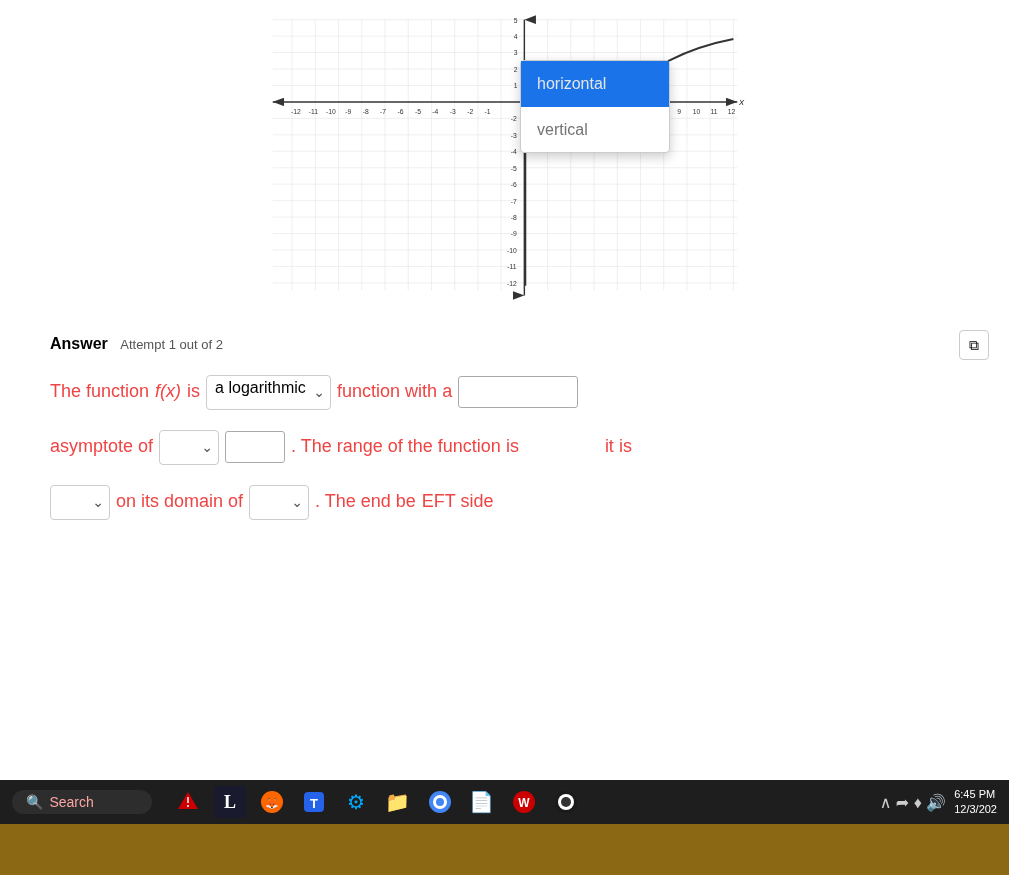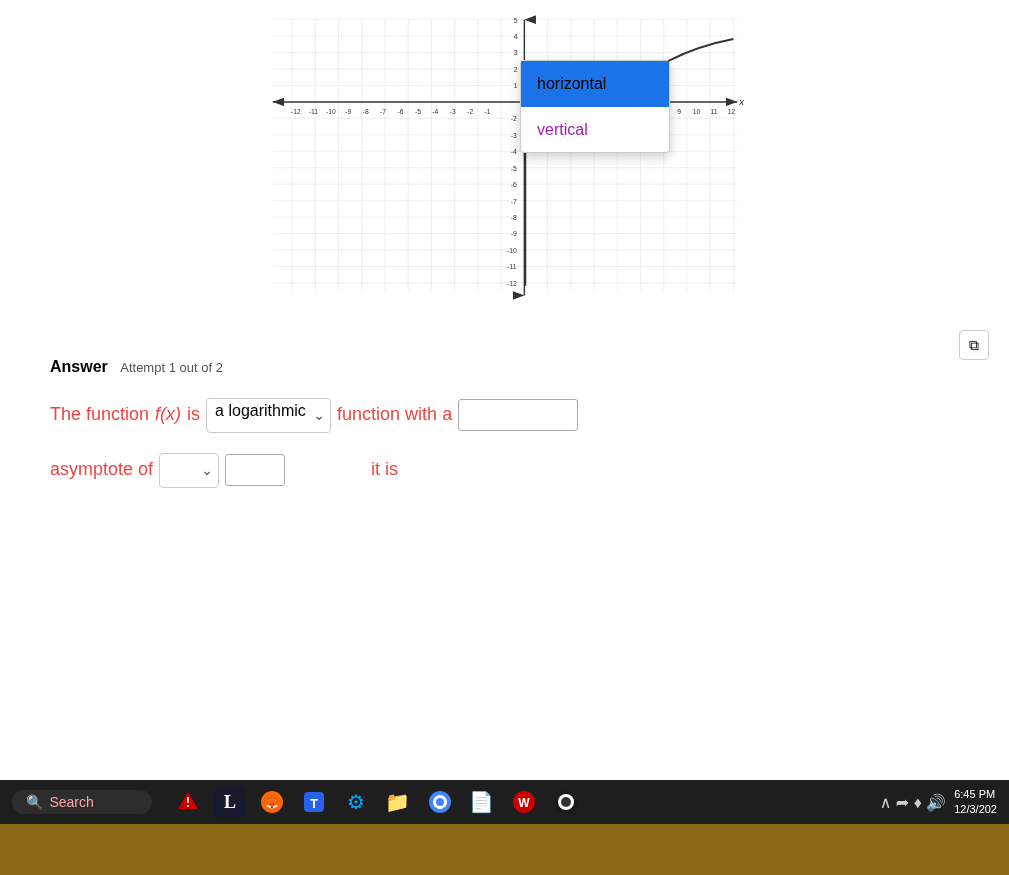--- a/index.html
+++ b/index.html
@@ -39,21 +39,20 @@
 
     .answer-section {
       padding: 15px 50px;
     }
 
     .answer-label {
       font-size: 16px;
       font-weight: bold;
       color: #000;
       margin-bottom: 20px;
-      margin-top: 23px;
     }
 
     .attempt-text {
       font-size: 13px;
       font-weight: normal;
       color: #555;
       margin-left: 8px;
     }
 
     .sentence-row {
@@ -120,26 +119,26 @@
       z-index: 100;
       min-width: 150px;
       top: 60px;
       left: 520px;
     }
 
     .dropdown-popup-item {
       padding: 10px 16px;
       font-size: 16px;
       cursor: pointer;
-      color: #a21caf;
+      color: #737373;
     }
 
     .dropdown-popup-item.selected {
       background: #1a73e8;
-      color: #000000;
+      color: #e5e5e5;
     }
 
     
     .taskbar {
       width: 1009px;
       height: 44px;
       background: #1e1e1e;
       display: flex;
       align-items: center;
       padding: 0 12px;
@@ -373,23 +372,39 @@
     </div>
 
     <div class="sentence-row">
       <span class="text-part">asymptote of</span>
       <div class="dropdown-wrapper">
         <select class="dropdown-select" style="min-width:60px;">
           <option></option>
         </select>
       </div>
       <input type="text" class="input-box" value="" style="width: 60px;">
+      <span class="text-part">. The range of the function is</span>
       <span class="text-part" style="margin-left:80px;">it is</span>
     </div>
 
+    <div class="sentence-row">
+      <div class="dropdown-wrapper">
+        <select class="dropdown-select" style="min-width:60px;">
+          <option></option>
+        </select>
+      </div>
+      <span class="text-part">on its domain of</span>
+      <div class="dropdown-wrapper">
+        <select class="dropdown-select" style="min-width:60px;">
+          <option></option>
+        </select>
+      </div>
+      <span class="text-part">. The end be</span>
+      <span class="text-part">EFT side</span>
+    </div>
   </div>
 </div>
 
 <div class="taskbar">
   <div class="taskbar-search">
     <span style="font-size:14px;">🔍</span>
     <span style="color:#fca5a5;">Search</span>
   </div>
   <div class="taskbar-icons">
     <div class="taskbar-icon">

